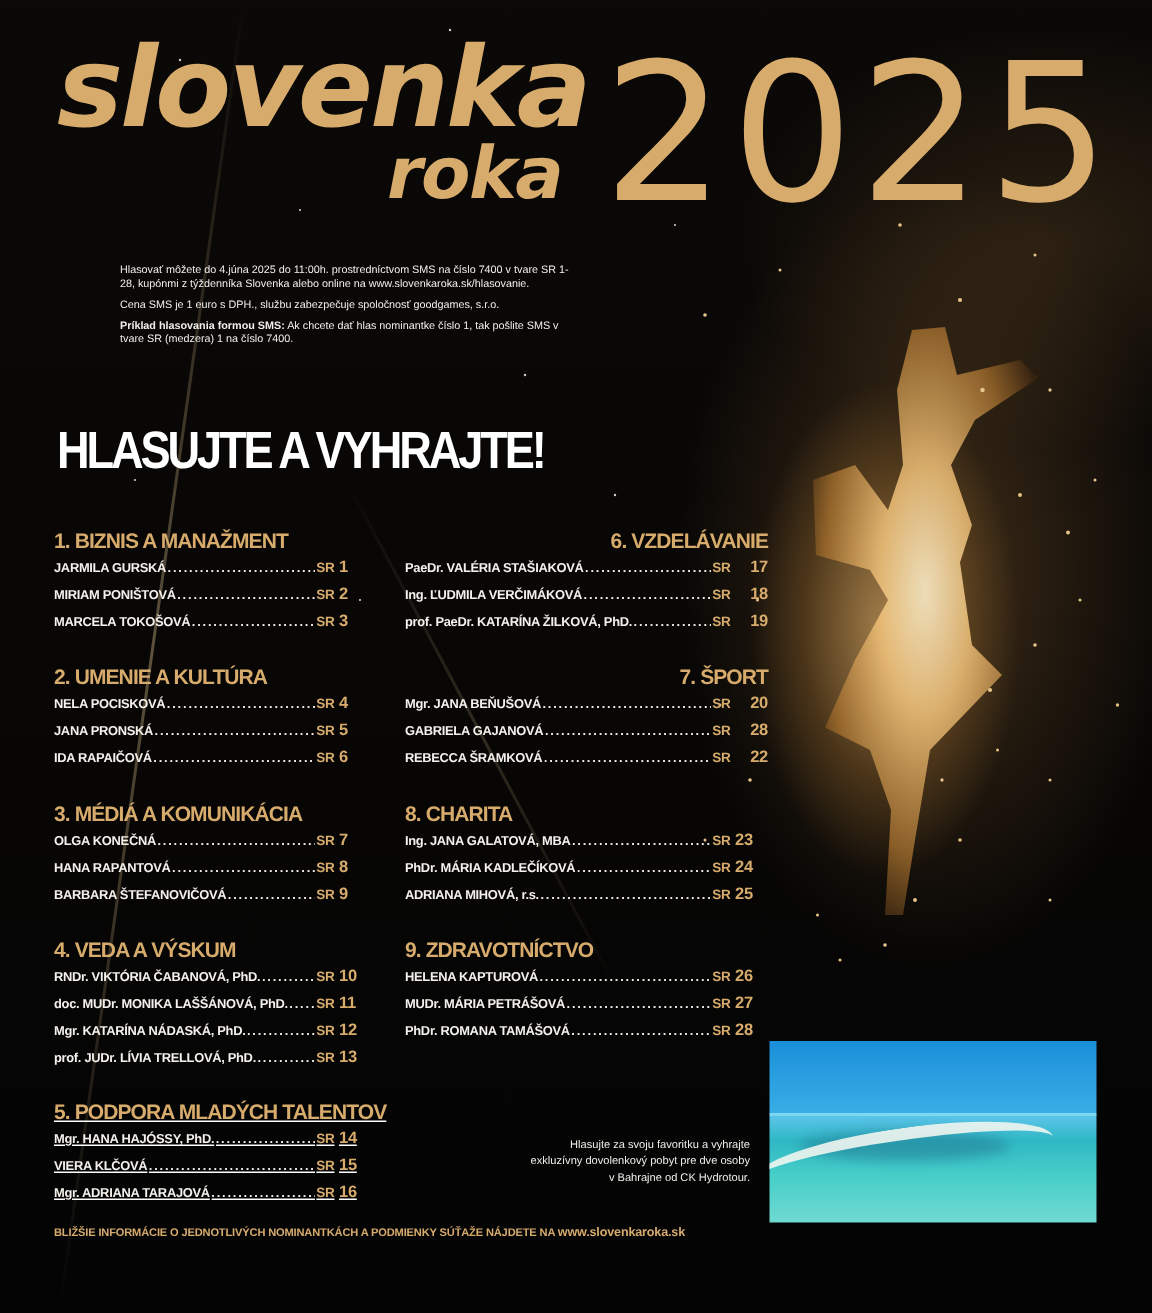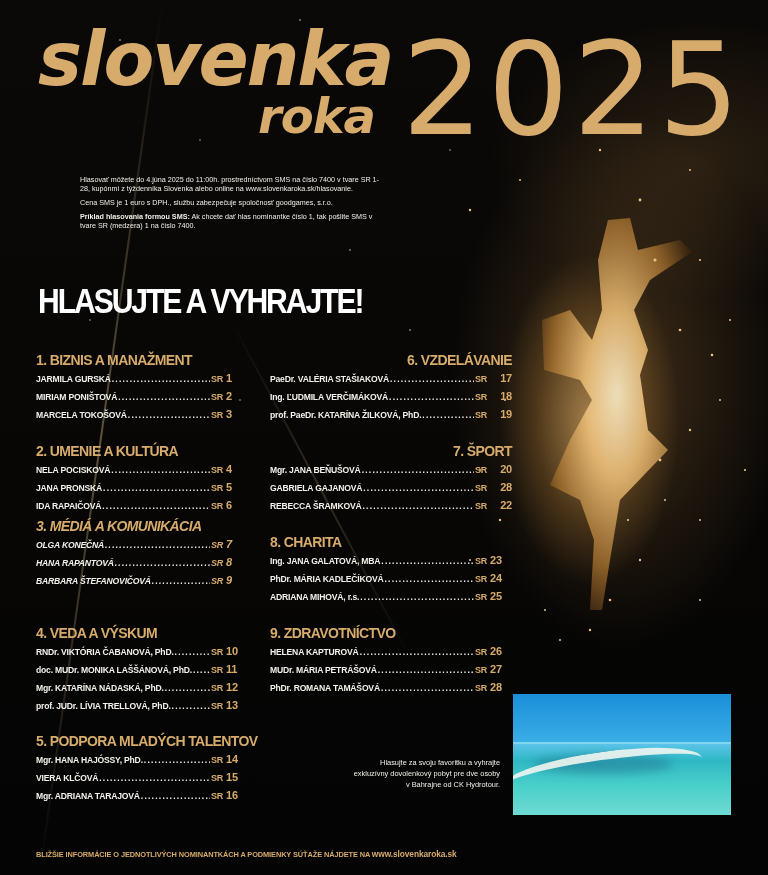--- a/index.html
+++ b/index.html
@@ -75,21 +75,21 @@
     .prize-photo .shallow { position: absolute; left: 20px; top: 60px; width: 140px; height: 20px; background: rgba(30,110,140,0.45); border-radius: 50%; filter: blur(4px); }
 
     .prize-text {
       position: absolute; left: 330px; top: 757px; width: 170px; text-align: right;
       font-size: 7.4px; line-height: 11px; color: #f2efe9;
     }
 
     .footer {
       position: absolute; left: 36px; top: 816px;
       font-family: "Liberation Sans", sans-serif; font-weight: bold; font-size: 7.4px;
-      color: #d7ab6c; letter-spacing: -0.1px; white-space: nowrap; margin-top: 33px;
+      color: #d7ab6c; letter-spacing: -0.1px; white-space: nowrap;
     }
     .footer .url { font-size: 8.4px; }
   </style>
 </head>
 <body>
 
 <div class="bg"></div>
 <div class="ray" style="left:100px;top:0;height:875px;transform:rotate(8deg);"></div>
 <div class="ray" style="left:320px;top:300px;height:380px;transform:rotate(-28deg);opacity:0.5;"></div>
 
@@ -197,21 +197,21 @@
       <span class="num">5</span>
     </div>
   <div class="row">
       <span class="name">IDA RAPAIČOVÁ</span>
       <span class="dots"></span>
       <span class="sr">SR</span>
       <span class="num">6</span>
     </div>
 </div>
 
-<div class="cat" style="left:36px;top:518px;font-style:italic;">
+<div class="cat" style="left:36px;top:534px;">
   <div class="cat-title">3. MÉDIÁ A  KOMUNIKÁCIA</div>
   <div class="row">
       <span class="name">OLGA KONEČNÁ</span>
       <span class="dots"></span>
       <span class="sr">SR</span>
       <span class="num">7</span>
     </div>
   <div class="row">
       <span class="name">HANA RAPANTOVÁ</span>
       <span class="dots"></span>
@@ -247,21 +247,21 @@
       <span class="num">12</span>
     </div>
   <div class="row">
       <span class="name">prof. JUDr. LÍVIA TRELLOVÁ, PhD.</span>
       <span class="dots"></span>
       <span class="sr">SR</span>
       <span class="num">13</span>
     </div>
 </div>
 
-<div class="cat" style="left:36px;top:733px;">
+<div class="cat" style="left:36px;top:733px;text-decoration:underline;">
   <div class="cat-title">5. PODPORA MLADÝCH TALENTOV</div>
   <div class="row">
       <span class="name">Mgr. HANA HAJÓSSY, PhD.</span>
       <span class="dots"></span>
       <span class="sr">SR</span>
       <span class="num">14</span>
     </div>
   <div class="row">
       <span class="name">VIERA KLČOVÁ</span>
       <span class="dots"></span>

